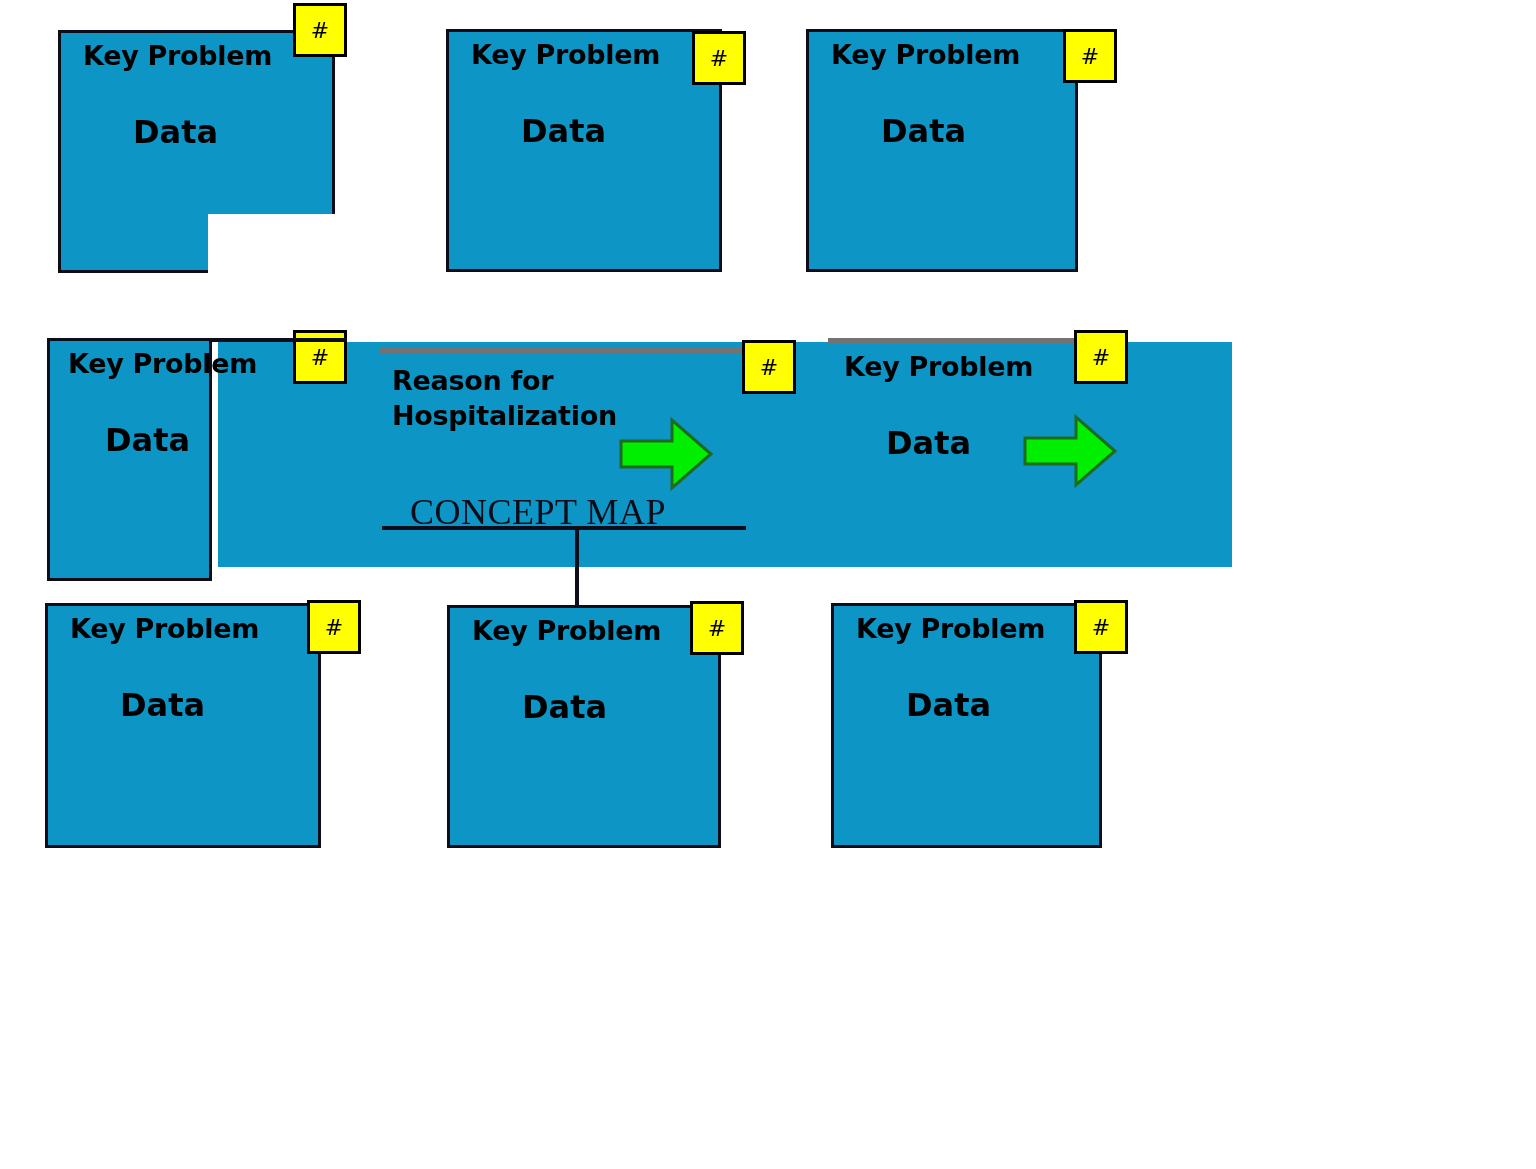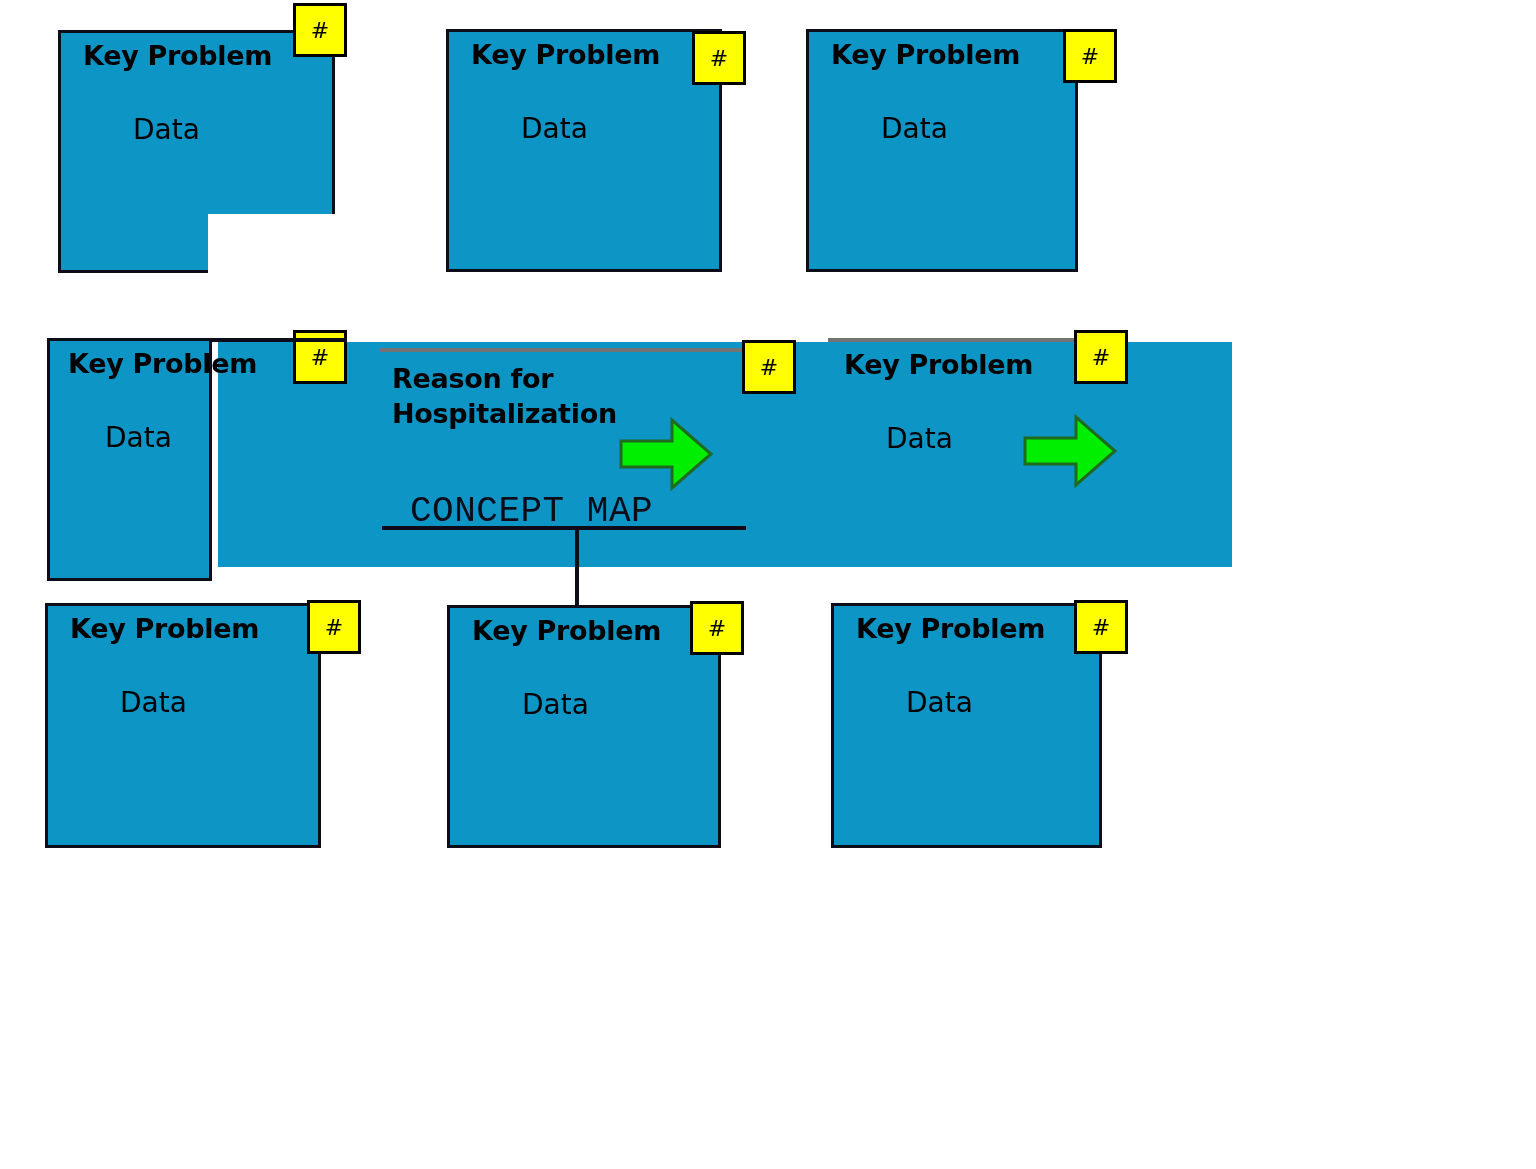--- a/index.html
+++ b/index.html
@@ -34,21 +34,21 @@
     position: absolute;
     background: #0d95c6;
     border: 3px solid #0d0d1a;
     box-sizing: border-box;
   }
   
   .card-merged {
     position: absolute;
     background: transparent;
     border: none;
-    border-top: 4px solid #737373;
+    border-top: 6px solid #737373;
     box-sizing: border-box;
   }
   
   .card-overlap {
     position: absolute;
     background: #0d95c6;
     border: 3px solid #0d0d1a;
     box-sizing: border-box;
   }
 
@@ -65,22 +65,22 @@
   }
   .card-title.two-line {
     line-height: 1.28;
     white-space: normal;
     width: 230px;
   }
   .card-data {
     position: absolute;
     left: 72px;
     top: 80px;
-    font-size: 28px;
-    font-weight: normal;
+    font-size: 32px;
+    font-weight: bold;
     color: #000000;
     white-space: nowrap;
   }
 
   
   .notch {
     position: absolute;
     background: #ffffff;
   }
 
@@ -97,21 +97,21 @@
     justify-content: center;
     font-size: 22px;
     font-weight: normal;
     color: #000000;
     font-family: "DejaVu Sans", "Liberation Sans", sans-serif;
   }
 
   
   .concept-title {
     position: absolute;
-    font-family: Liberation Mono, monospace;
+    font-family: Liberation Serif, serif;
     font-size: 36px;
     font-weight: normal;
     color: #0d0d1a;
     white-space: nowrap;
     letter-spacing: 0.5px;
   }
   .rule {
     position: absolute;
     background: #0d0d1a;
   }

